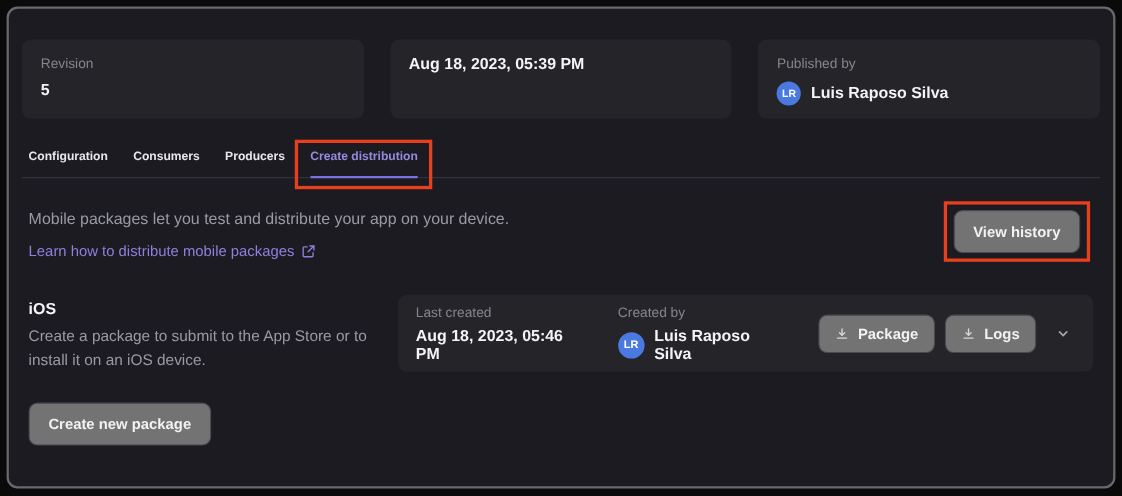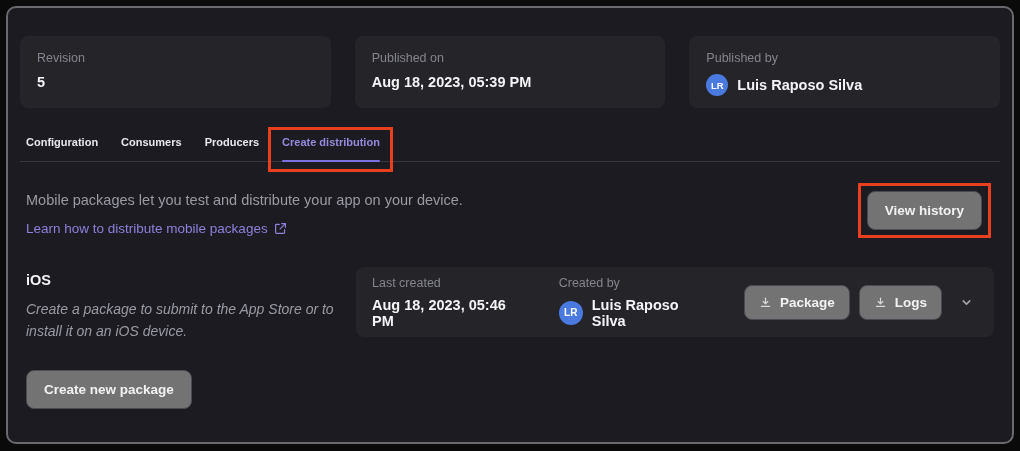--- a/index.html
+++ b/index.html
@@ -72,24 +72,24 @@
   .btn {
     display: inline-flex; align-items: center; gap: 8px;
     background: #737373; color: #f2f2f4;
     border: 1px solid #4a4a52; border-radius: 8px;
     font-family: inherit; font-size: 13.5px; font-weight: bold;
     padding: 11px 17px; cursor: pointer; white-space: nowrap;
   }
   .view-history-wrap { position: relative; margin-right: 12px; }
   .vh-annotation { top: -8px; left: -9px; right: -9px; bottom: -8px; }
   
-  .ios-row { display: flex; gap: 15px; margin-top: 30px; padding: 0 6px; }
+  .ios-row { display: flex; gap: 21px; margin-top: 30px; padding: 0 6px; }
   .ios-left { width: 315px; flex: 0 0 auto; padding-top: 5px; }
   .ios-title { color: #f5f5f7; font-size: 14.5px; font-weight: bold; }
-  .ios-desc { color: #9a9aa4; font-size: 14px; line-height: 1.6; margin-top: 10px; font-style: italic; }
+  .ios-desc { color: #9a9aa4; font-size: 14px; line-height: 1.6; margin-top: 5px; }
   .ios-card {
     flex: 1;
     background: #242429;
     border-radius: 8px;
     padding: 13px 16px;
     display: flex; align-items: center;
     height: 70px;
   }
   .meta-group { margin-right: 44px; }
   .meta-label { color: #85858f; font-size: 12.5px; margin-bottom: 7px; }
@@ -108,21 +108,20 @@
 <body>
 
 <div class="frame">
 
   <div class="cards-row">
     <div class="info-card">
       <div class="card-label">Revision</div>
       <div class="card-value">5</div>
     </div>
     <div class="info-card">
-      <div class="card-label">Published on</div>
       <div class="card-value">Aug 18, 2023, 05:39 PM</div>
     </div>
     <div class="info-card">
       <div class="card-label">Published by</div>
       <div class="card-value value-with-avatar">
         <span class="avatar">LR</span>
         <span>Luis Raposo Silva</span>
       </div>
     </div>
   </div>

